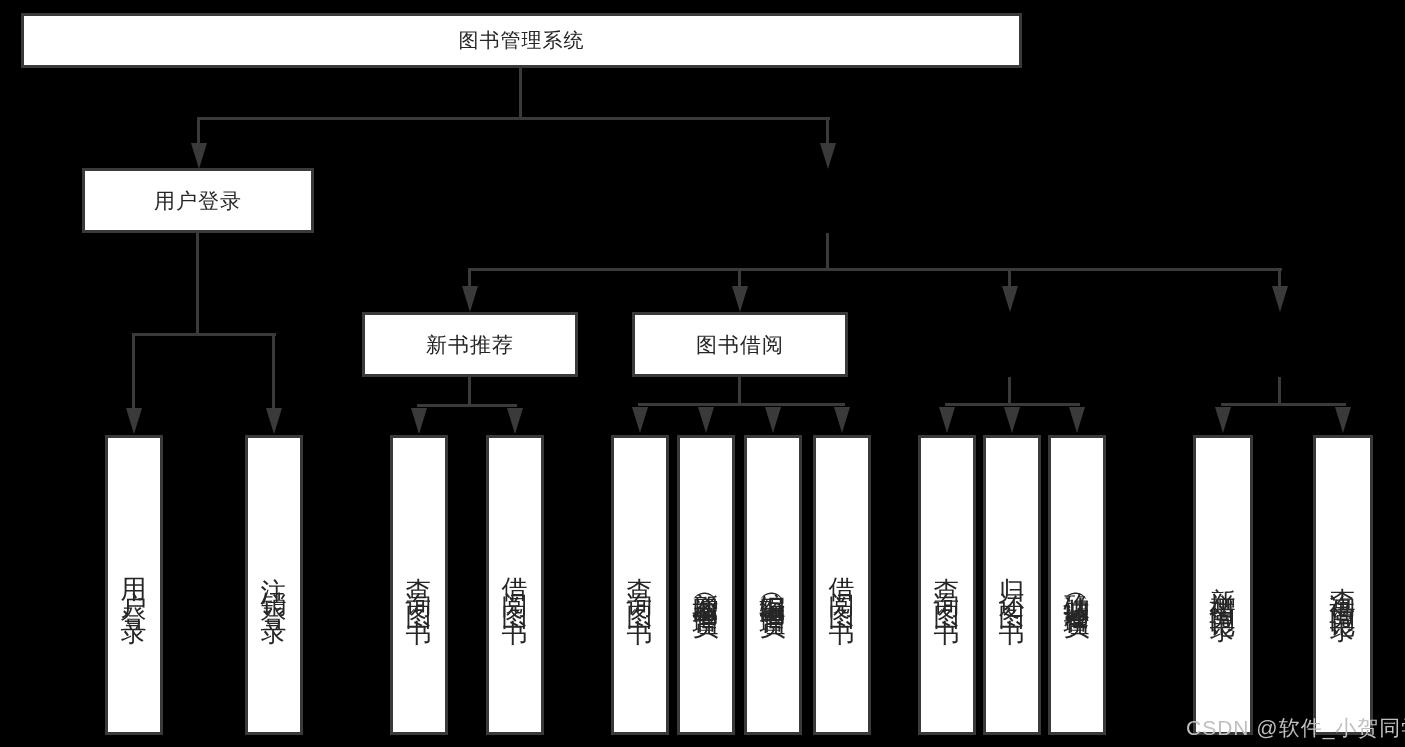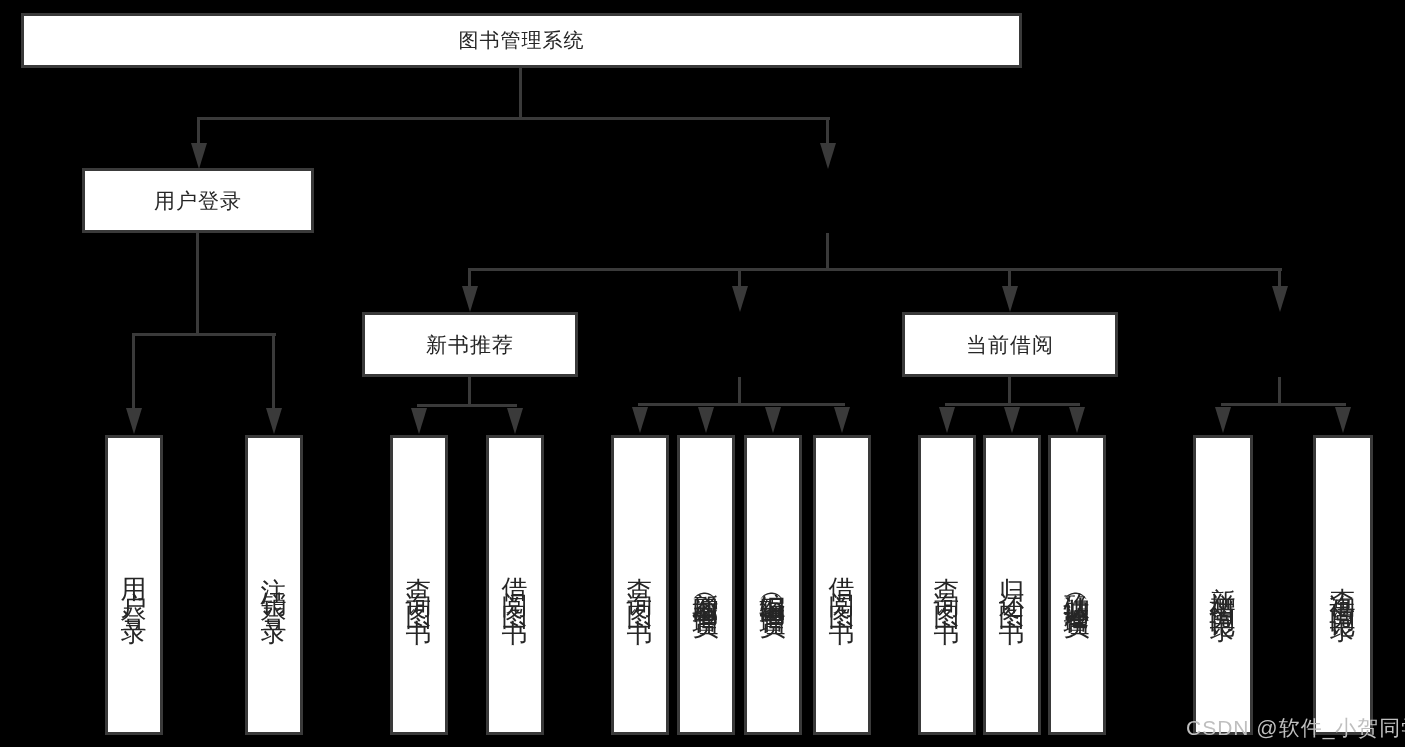--- a/index.html
+++ b/index.html
@@ -82,22 +82,22 @@
   <div class="vl" style="left:738px;top:271px;height:16px;"></div>
   <div class="ah" style="left:732px;top:286px;"></div>
   <div class="vl" style="left:1008px;top:271px;height:16px;"></div>
   <div class="ah" style="left:1002px;top:286px;"></div>
   <div class="vl" style="left:1278px;top:271px;height:16px;"></div>
   <div class="ah" style="left:1272px;top:286px;"></div>
 
   <div class="box" style="left:362px;top:312px;width:216px;height:65px;">
     <span class="lbl">新书推荐</span>
   </div>
-  <div class="box" style="left:902px;top:312px;width:216px;height:65px;">
-    <span class="lbl">当前借阅</span>
+  <div class="box" style="left:632px;top:312px;width:216px;height:65px;">
+    <span class="lbl">图书借阅</span>
   </div>
 
   <div class="vl" style="left:468px;top:377px;height:30px;"></div>
   <div class="hl" style="left:417px;top:404px;width:100px;"></div>
   <div class="ah" style="left:411px;top:408px;"></div>
   <div class="ah" style="left:507px;top:408px;"></div>
 
   <div class="vl" style="left:738px;top:377px;height:29px;"></div>
   <div class="hl" style="left:638px;top:403px;width:207px;"></div>
   <div class="ah" style="left:632px;top:407px;"></div>

